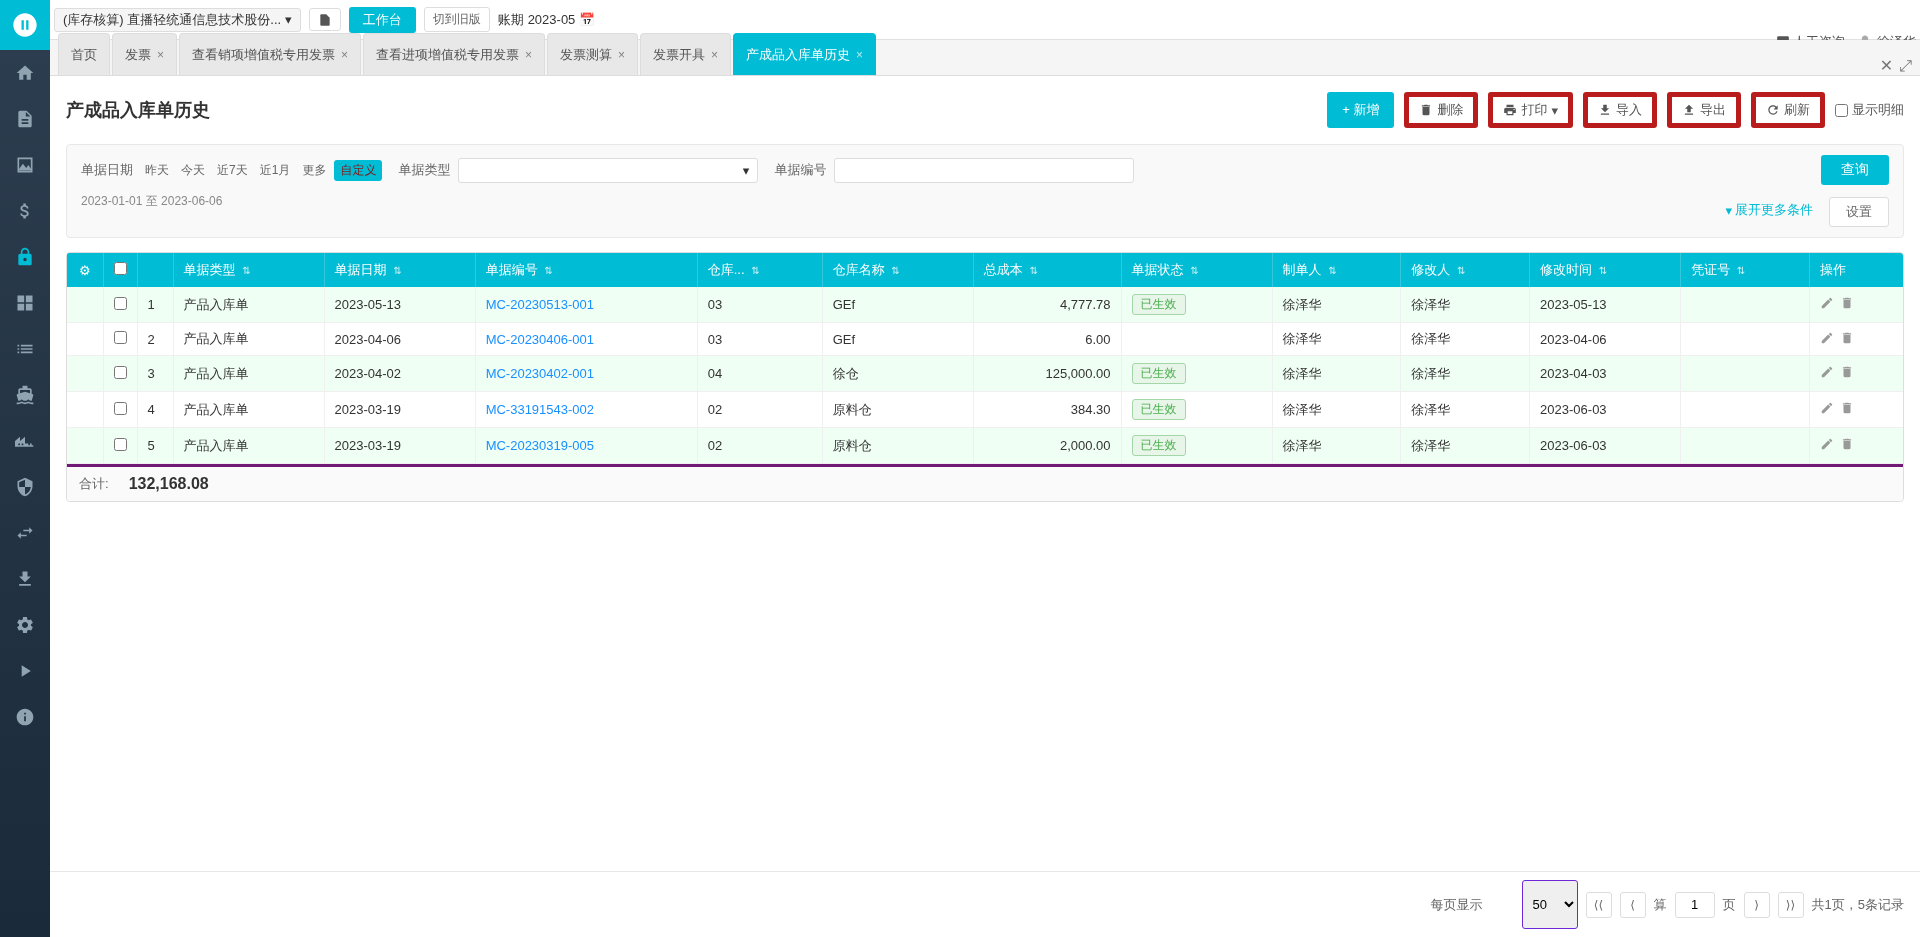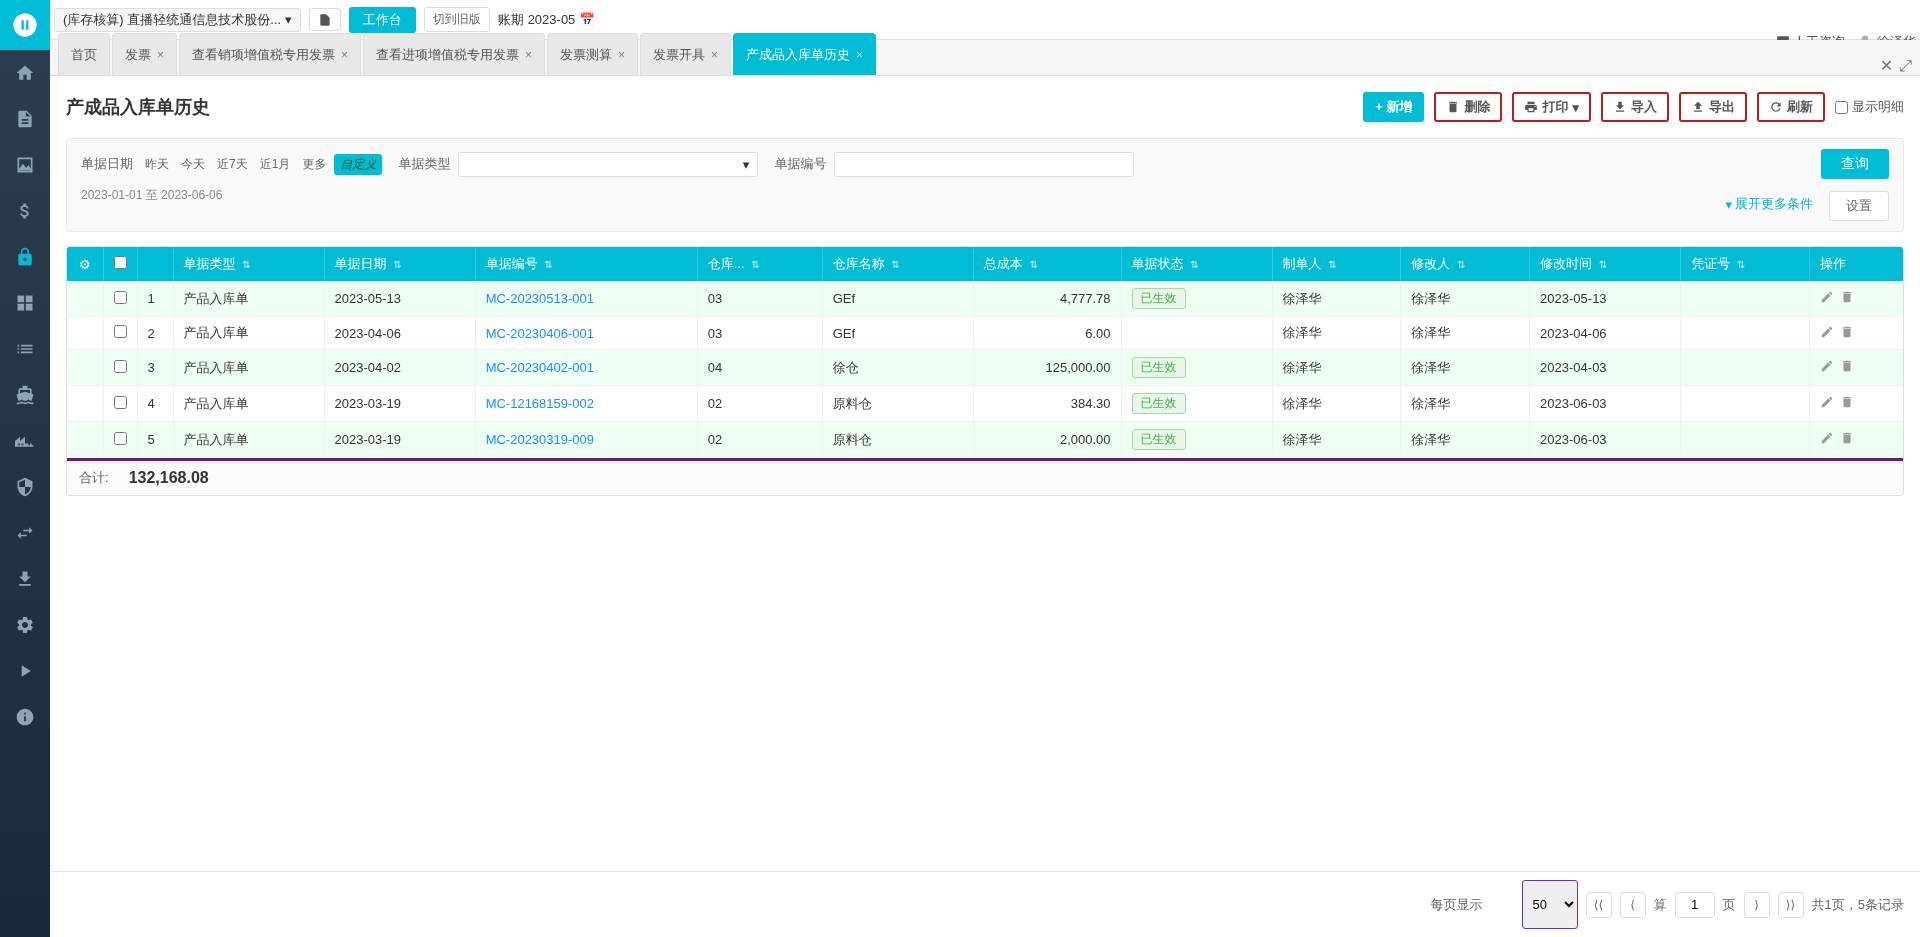--- a/index.html
+++ b/index.html
@@ -34,32 +34,32 @@
     .tabs-actions { margin-left: auto; display: flex; align-items: center; gap: 6px; }
     .tabs-action-btn { background: none; border: none; cursor: pointer; color: #777; font-size: 16px; }
 
     
     .page-content { flex: 1; background: #fff; overflow: auto; padding: 16px; }
 
     
     .page-header { display: flex; align-items: center; justify-content: space-between; margin-bottom: 16px; }
     .page-title { font-size: 18px; font-weight: bold; color: #333; }
     .page-actions { display: flex; align-items: center; gap: 10px; }
-    .action-btn { background: none; border: 2px solid #b91c1c; border-radius: 3px; padding: 4px 10px; cursor: pointer; font-size: 13px; color: #555; display: flex; align-items: center; gap: 4px; font-weight: bold; }
+    .action-btn { background: none; border: 5px solid #b91c1c; border-radius: 3px; padding: 4px 10px; cursor: pointer; font-size: 13px; color: #555; display: flex; align-items: center; gap: 4px; }
     .action-btn.primary { background: #00bcd4; border-color: #00bcd4; color: white; }
     .action-btn svg { width: 14px; height: 14px; }
 
     
     .filter-area { background: #f9f9f9; border: 1px solid #e8e8e8; border-radius: 4px; padding: 10px 14px; margin-bottom: 14px; }
     .filter-row { display: flex; align-items: center; gap: 16px; flex-wrap: wrap; }
     .filter-group { display: flex; align-items: center; gap: 8px; }
     .filter-label { color: #666; font-size: 13px; white-space: nowrap; }
     .filter-date-btns { display: flex; gap: 4px; }
     .date-btn { background: none; border: none; cursor: pointer; color: #666; font-size: 12px; padding: 2px 4px; }
-    .date-btn.custom { background: #00bcd4; color: #14532d; border-radius: 3px; padding: 2px 6px; font-style: italic; }
+    .date-btn.custom { background: #00bcd4; color: #7f1d1d; border-radius: 3px; padding: 2px 6px; }
     .filter-date-range { font-size: 12px; color: #888; }
     .filter-select { border: 1px solid #ddd; border-radius: 3px; padding: 4px 8px; font-size: 13px; color: #333; background: #fff; min-width: 200px; display: flex; align-items: center; justify-content: space-between; cursor: pointer; }
     .filter-input { border: 1px solid #ddd; border-radius: 3px; padding: 4px 8px; font-size: 13px; color: #333; min-width: 300px; }
     .expand-btn { background: none; border: none; cursor: pointer; color: #00bcd4; font-size: 13px; display: flex; align-items: center; gap: 3px; }
     .query-btn { background: #00bcd4; color: white; border: none; border-radius: 3px; padding: 6px 20px; cursor: pointer; font-size: 14px; margin-left: auto; }
     .set-btn { background: #fff; color: #666; border: 1px solid #ddd; border-radius: 3px; padding: 5px 16px; cursor: pointer; font-size: 13px; margin-top: 4px; float: right; }
     .filter-second-row { margin-top: 8px; display: flex; justify-content: space-between; }
 
     
     .table-wrapper { border: 1px solid #ddd; border-radius: 4px; overflow: hidden; }
@@ -457,21 +457,21 @@
       </td>
     </tr>
             <tr>
       <td></td>
       <td class="checkbox-col">
         <input type="checkbox" style="">
       </td>
       <td>4</td>
       <td>产品入库单</td>
       <td>2023-03-19</td>
-      <td><span class="link-text">MC-12168159-002</span></td>
+      <td><span class="link-text">MC-33191543-002</span></td>
       <td>02</td>
       <td>原料仓</td>
       <td style="text-align:right;">384.30</td>
       <td><span class="status-badge">已生效</span></td>
       <td>徐泽华</td>
       <td>徐泽华</td>
       <td>2023-06-03</td>
       <td></td>
       <td>
         <div class="row-actions">
@@ -489,21 +489,21 @@
       </td>
     </tr>
             <tr class="alt">
       <td></td>
       <td class="checkbox-col">
         <input type="checkbox" style="">
       </td>
       <td>5</td>
       <td>产品入库单</td>
       <td>2023-03-19</td>
-      <td><span class="link-text">MC-20230319-009</span></td>
+      <td><span class="link-text">MC-20230319-005</span></td>
       <td>02</td>
       <td>原料仓</td>
       <td style="text-align:right;">2,000.00</td>
       <td><span class="status-badge">已生效</span></td>
       <td>徐泽华</td>
       <td>徐泽华</td>
       <td>2023-06-03</td>
       <td></td>
       <td>
         <div class="row-actions">

